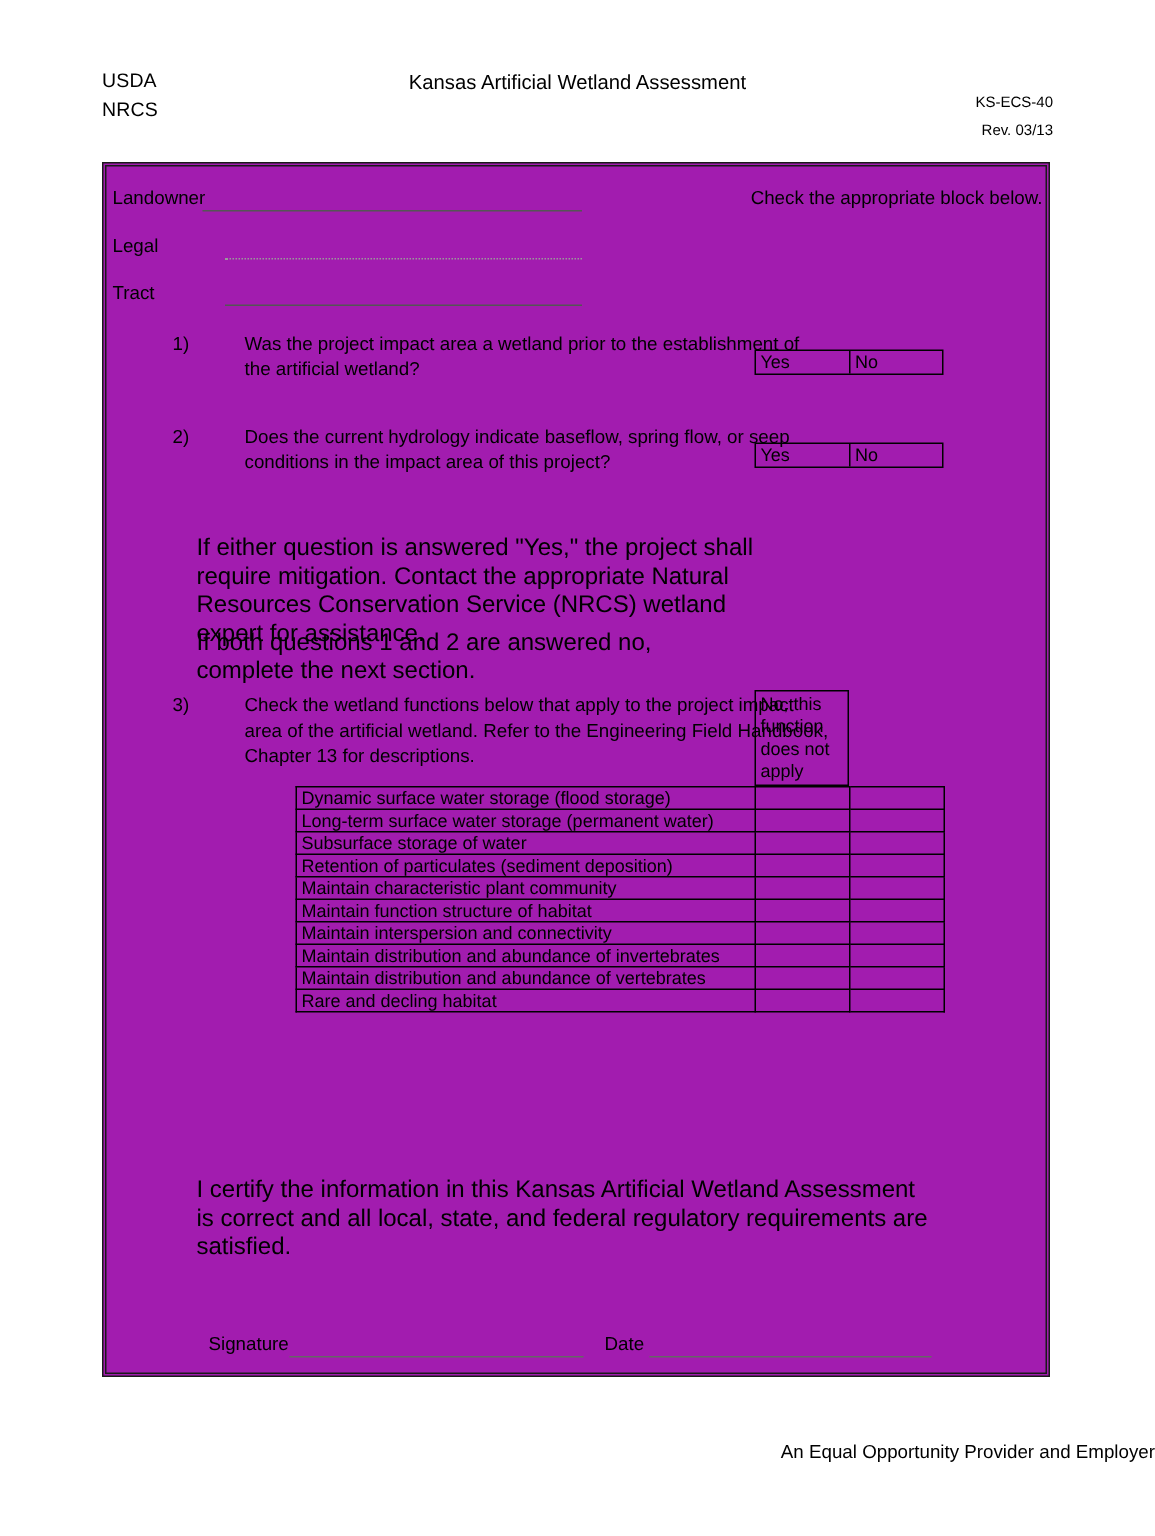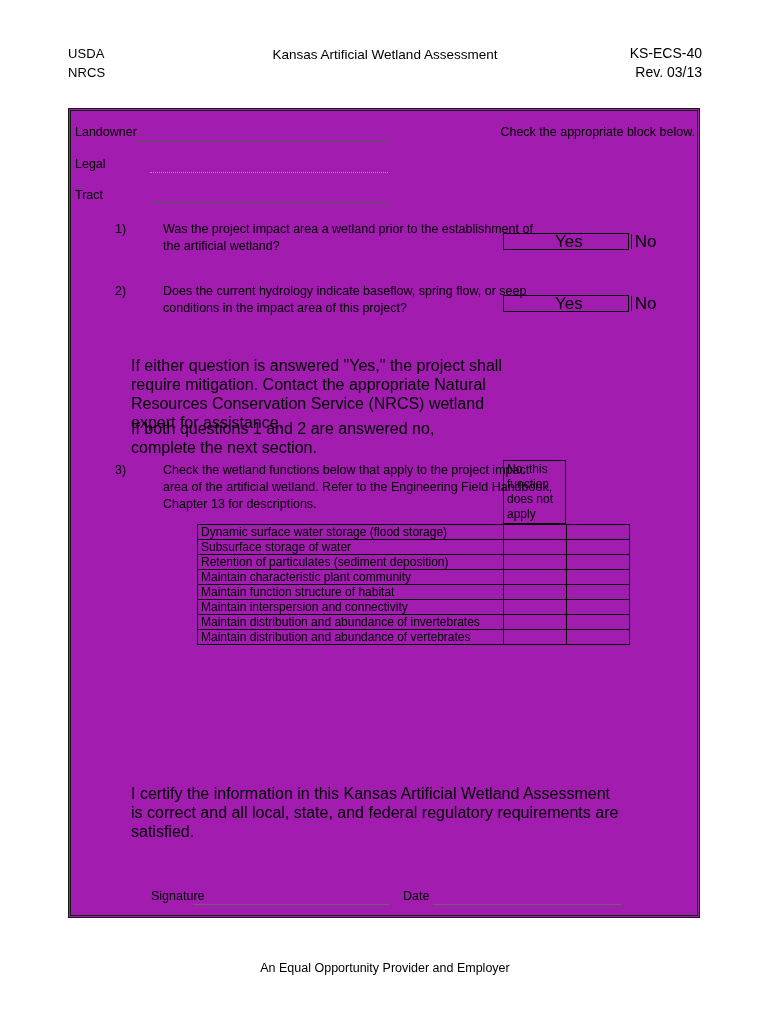--- a/index.html
+++ b/index.html
@@ -37,23 +37,23 @@
     left: 0;
     top: 1px;
     width: 770px;
     text-align: center;
     font-size: 13.5px;
     line-height: 19px;
   }
   .hdr-form-no {
     position: absolute;
     right: 68px;
-    top: 0;
+    top: 15px;
     text-align: right;
-    font-size: 14px;
+    font-size: 10px;
     line-height: 19px;
   }
 
   
   .form-box {
     position: absolute;
     left: 68px;
     top: 108px;
     width: 632px;
     height: 810px;
@@ -121,25 +121,24 @@
   .yesno {
     position: absolute;
     width: 126px;
     height: 17px;
     border: 1px solid #000000;
     box-sizing: border-box;
     display: flex;
   }
   .yesno .cell {
     flex: 1 1 50%;
-    font-size: 17px;
+    font-size: 12px;
     line-height: 15px;
     padding-left: 3px;
     box-sizing: border-box;
-    margin-left: 48px;
   }
   .yesno .cell.sep {
     border-left: 1px solid #000000;
   }
 
   
   .para {
     position: absolute;
     font-size: 16px;
     line-height: 19px;
@@ -198,21 +197,21 @@
     height: 0;
     border-bottom: 1px solid #666666;
   }
 
   
   .page-footer {
     position: absolute;
     left: 0;
     top: 960px;
     width: 770px;
-    text-align: center;
+    text-align: right;
     font-size: 12.5px;
     line-height: 16px;
   }
 </style>
 </head>
 <body>
 
 <div class="page-header">
   <div class="hdr-agency">
     <div>USDA</div>
@@ -276,20 +275,25 @@
     </div>
 
     <table class="fn-table" style="top:413px;border-radius:26px;">
       <tbody>
           <tr>
             <td class="name">Dynamic surface water storage (flood storage)</td>
             <td class="mark"></td>
             <td class="mark"></td>
           </tr>
           <tr>
+            <td class="name">Long-term surface water storage (permanent water)</td>
+            <td class="mark"></td>
+            <td class="mark"></td>
+          </tr>
+          <tr>
             <td class="name">Subsurface storage of water</td>
             <td class="mark"></td>
             <td class="mark"></td>
           </tr>
           <tr>
             <td class="name">Retention of particulates (sediment deposition)</td>
             <td class="mark"></td>
             <td class="mark"></td>
           </tr>
           <tr>
@@ -307,29 +311,34 @@
             <td class="mark"></td>
             <td class="mark"></td>
           </tr>
           <tr>
             <td class="name">Maintain distribution and abundance of invertebrates</td>
             <td class="mark"></td>
             <td class="mark"></td>
           </tr>
           <tr>
             <td class="name">Maintain distribution and abundance of vertebrates</td>
+            <td class="mark"></td>
+            <td class="mark"></td>
+          </tr>
+          <tr>
+            <td class="name">Rare and decling habitat</td>
             <td class="mark"></td>
             <td class="mark"></td>
           </tr>
         </tbody>
     </table>
 
     <div class="para" style="left:60px; top:673px; width:490px;">I certify the information in this Kansas Artificial Wetland Assessment is correct and all local, state, and federal regulatory requirements are satisfied.</div>
 
-    <div class="sig-row" style="left:80px; top:777px;">Signature</div>
+    <div class="sig-row" style="left:68px; top:777px;">Signature</div>
     <div class="sig-rule" style="left:122px; top:793px; width:196px;"></div>
 
     <div class="sig-row" style="left:332px; top:777px;">Date</div>
     <div class="sig-rule" style="left:362px; top:793px; width:188px;"></div>
 
   </div>
 </div>
 
 <div class="page-footer">An Equal Opportunity Provider and Employer</div>
 

